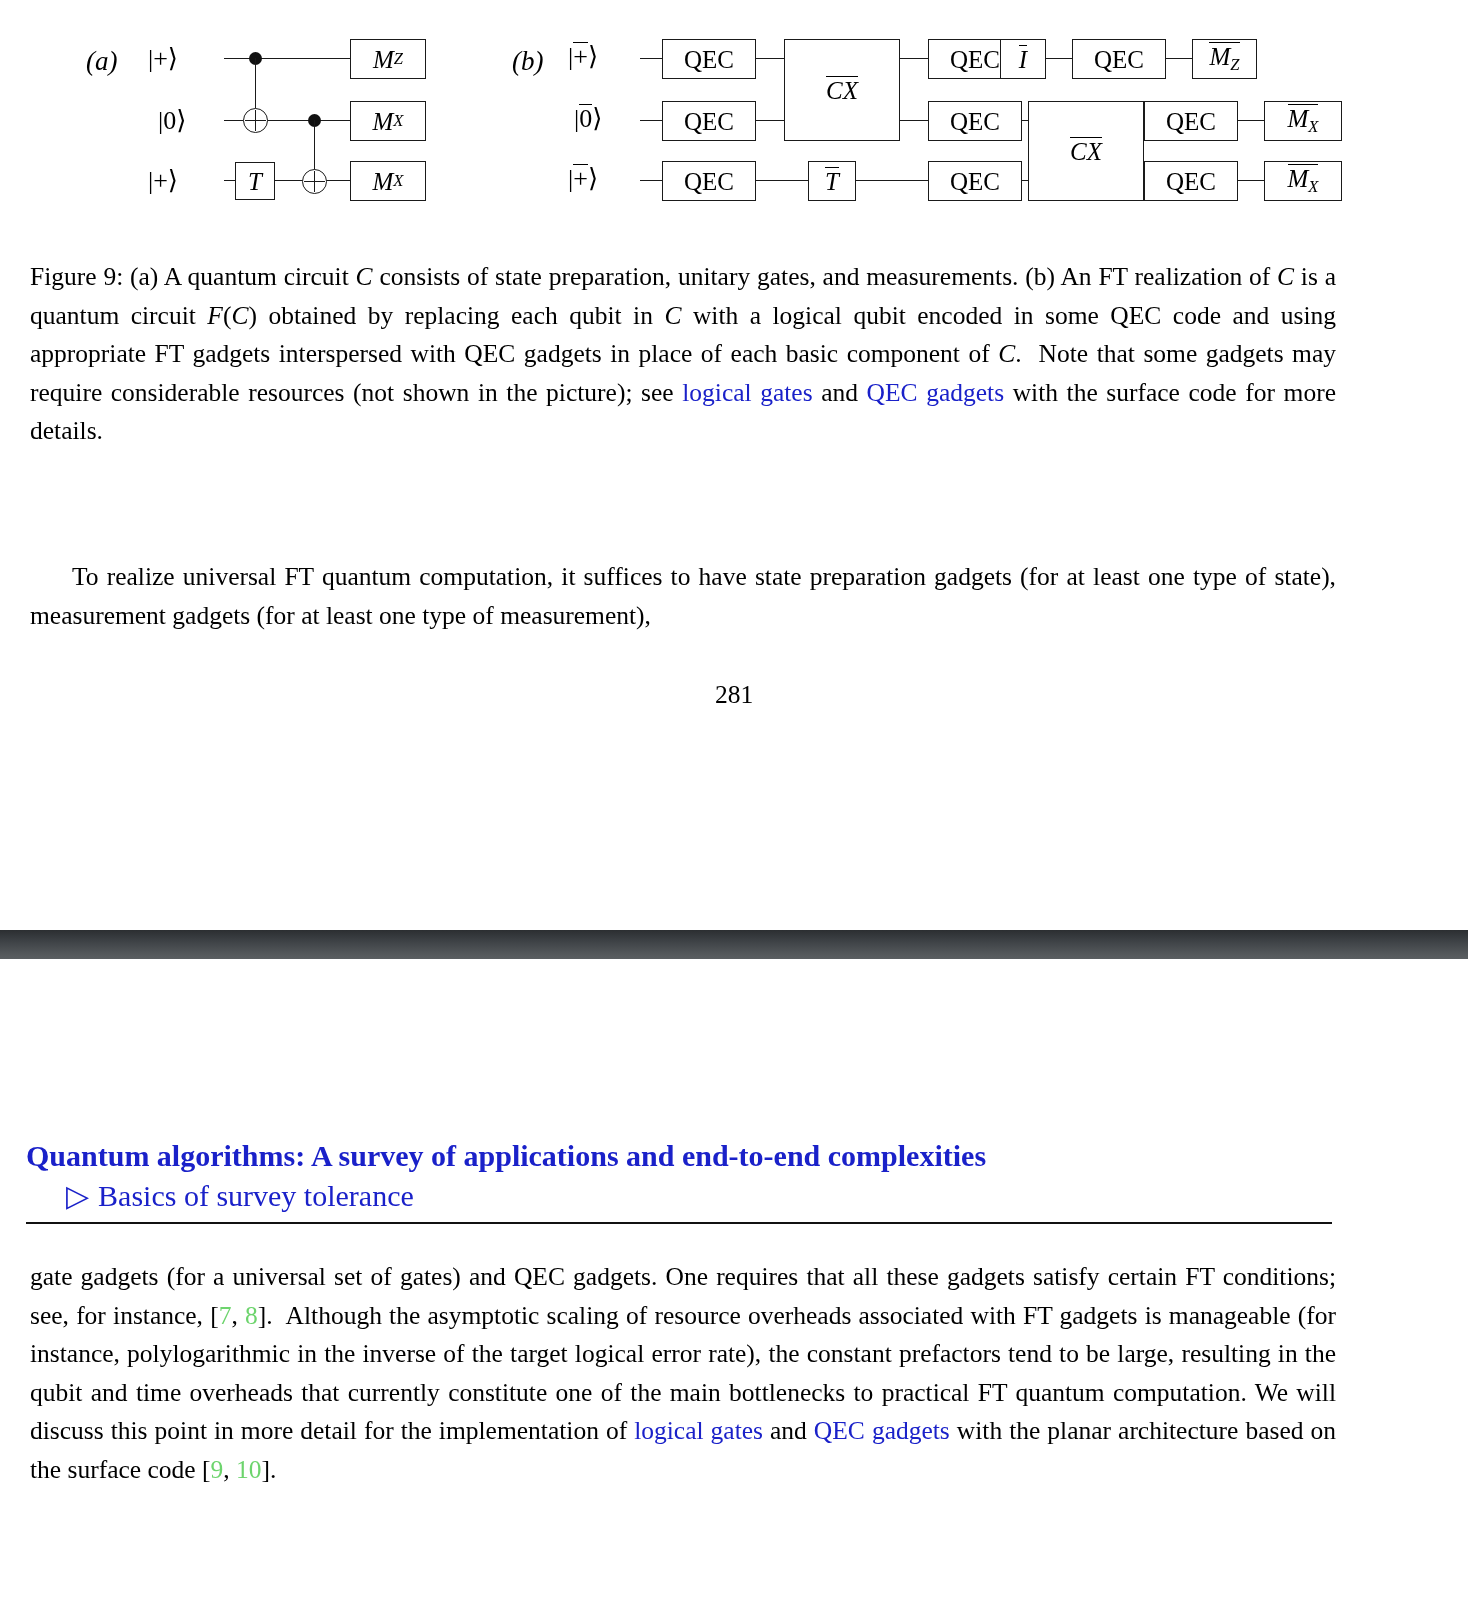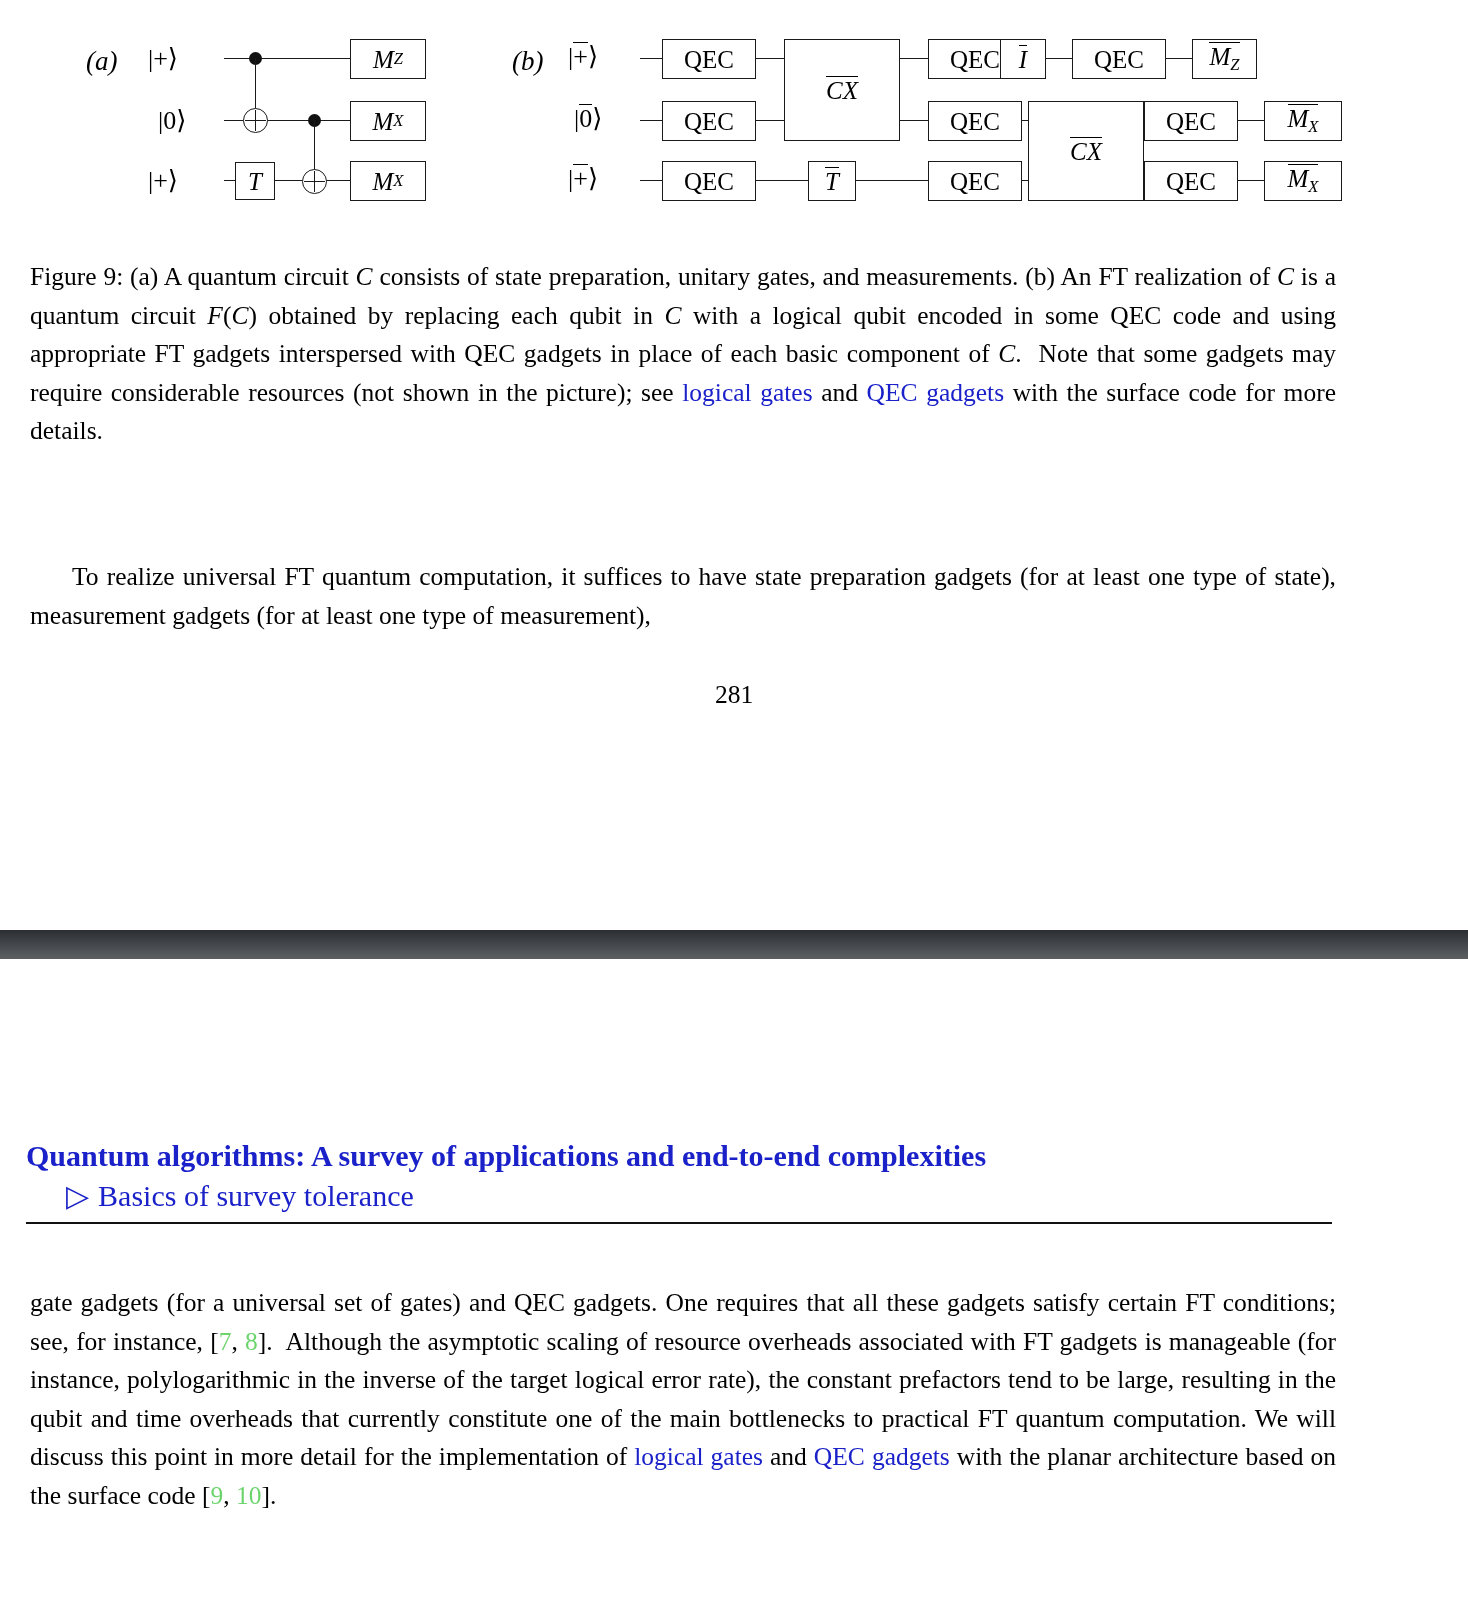--- a/index.html
+++ b/index.html
@@ -180,21 +180,20 @@
     position: absolute;
     left: 26px; top: 1222px;
     width: 1306px;
     height: 0;
     border-top: 2.2px solid #111;
   }
 
   #para-3 {
     left: 30px; top: 1258px;
     width: 1306px;
-    margin-top: 26px;
   }
 </style>
 </head>
 <body>
 
 <div id="figure-area">
 
   <div class="circ" id="circuit-a" style="width:340px;height:190px;">
     <div class="circ-label" style="left:0px;top:30px;">(a)</div>
 

